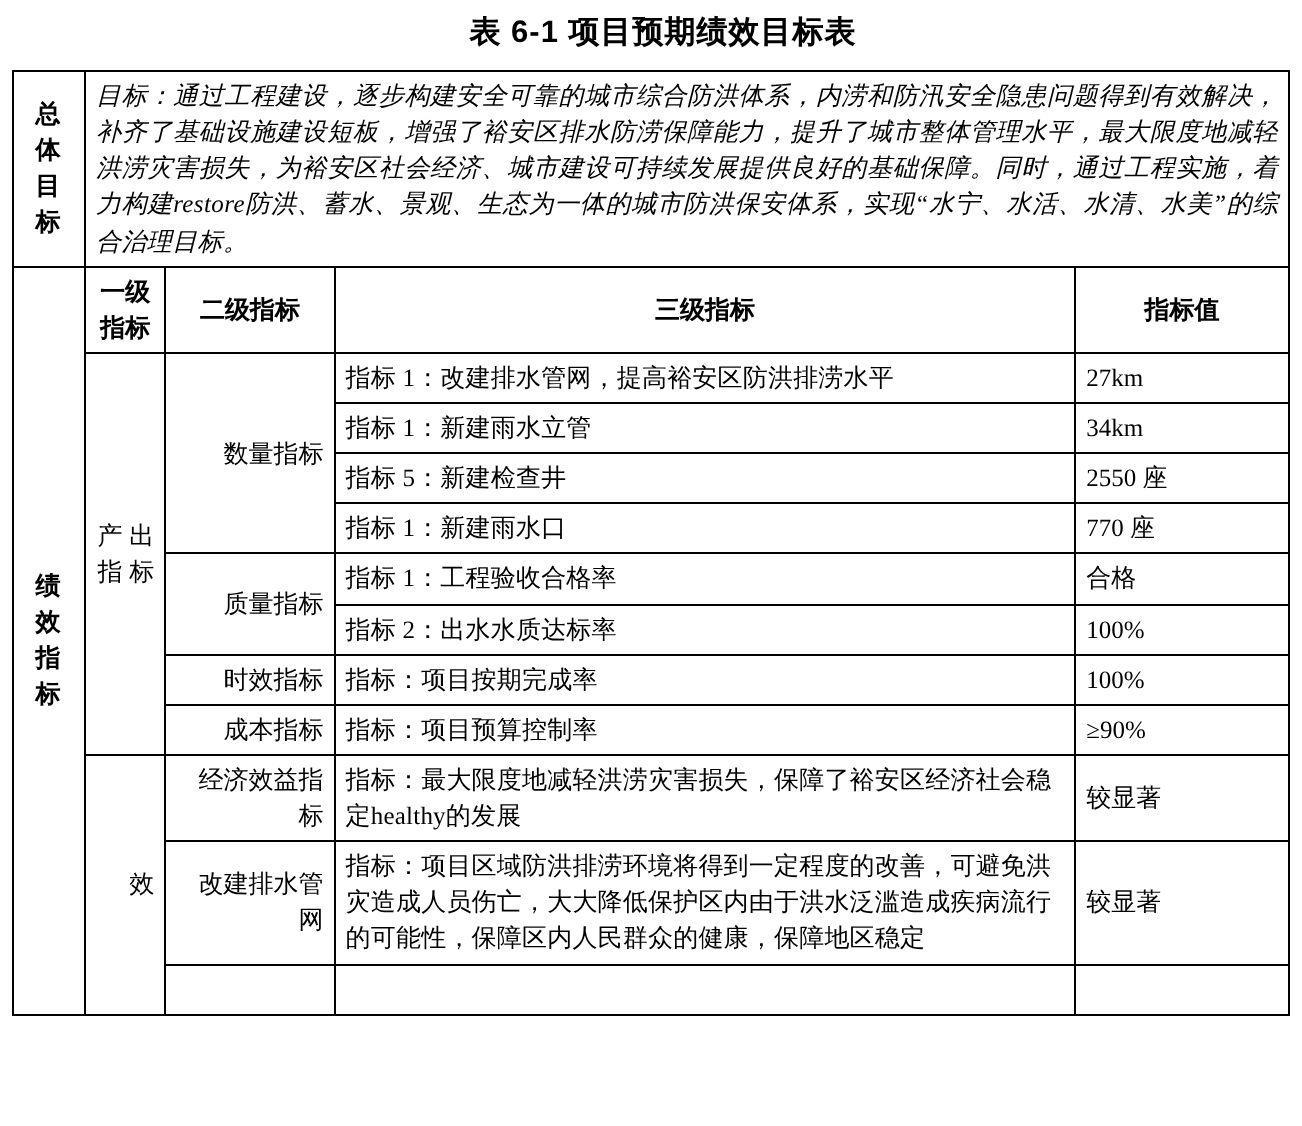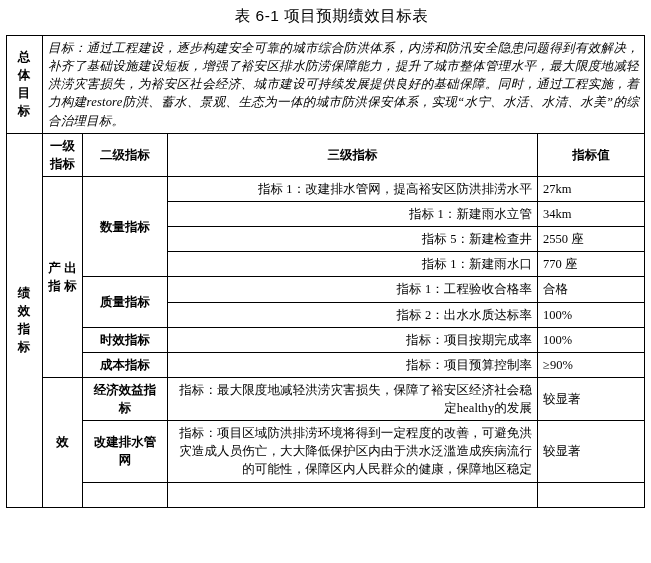--- a/index.html
+++ b/index.html
@@ -16,21 +16,21 @@
   }
   .page {
     width: 651px;
     height: 563px;
     position: relative;
     box-sizing: border-box;
   }
   .doc-title {
     text-align: center;
     font-family: "Liberation Sans", sans-serif;
-    font-weight: normal;
+    font-weight: bold;
     font-size: 15.5px;
     letter-spacing: 0.5px;
     padding-top: 6px;
     padding-bottom: 8px;
     margin-left: 12px;
   }
   table.main {
     border-collapse: collapse;
     width: 639px;
     margin-left: 6px;
@@ -56,38 +56,38 @@
     display: block;
   }
   .hdr {
     font-family: "Liberation Sans", sans-serif;
     font-weight: bold;
     font-size: 13px;
     text-align: center;
   }
   .catname {
     font-family: "Liberation Sans", sans-serif;
-    font-weight: bold;
-    font-size: 12.5px;
-    text-align: center;
+    font-weight: normal;
+    font-size: 12.5px;
+    text-align: right;
     line-height: 1.5;
     margin-top: 25px;
   }
   .goal-text {
     font-size: 12.8px;
     line-height: 1.62;
     text-align: justify;
     padding: 5px 7px 6px 7px;
     letter-spacing: 0.2px;
     font-style: italic;
   }
   .idx-text {
     font-size: 12.5px;
     line-height: 1.55;
-    text-align: right;
+    text-align: left;
     letter-spacing: 0.1px;
     margin-left: 32px;
   }
   .val-text {
     font-size: 12.5px;
     text-align: left;
     padding-left: 6px;
     margin-left: 27px;
   }
   .c-w1 { width: 34px; }

